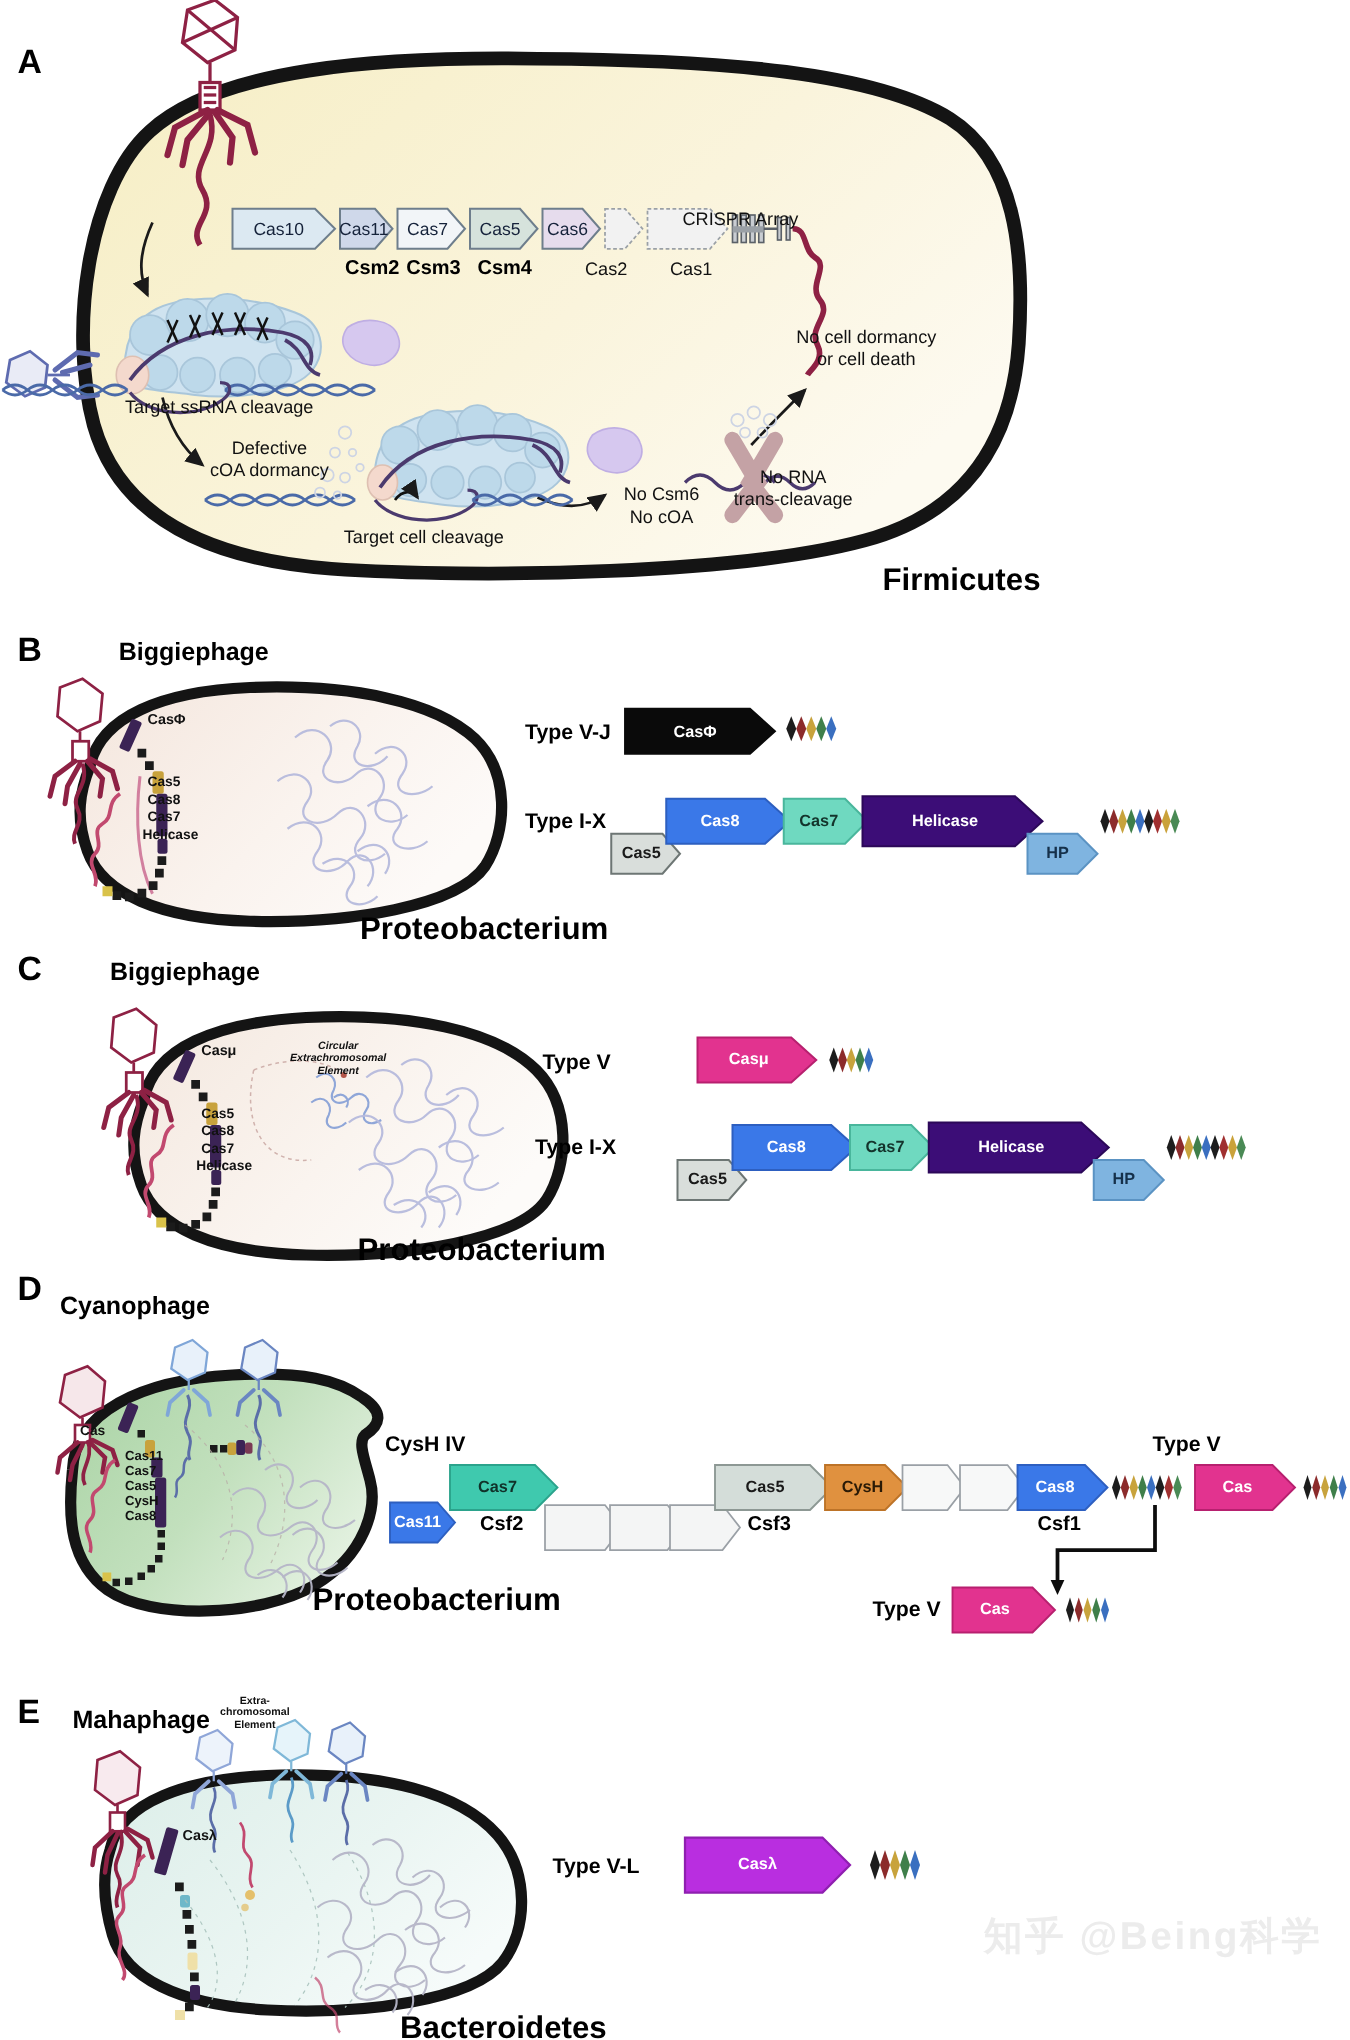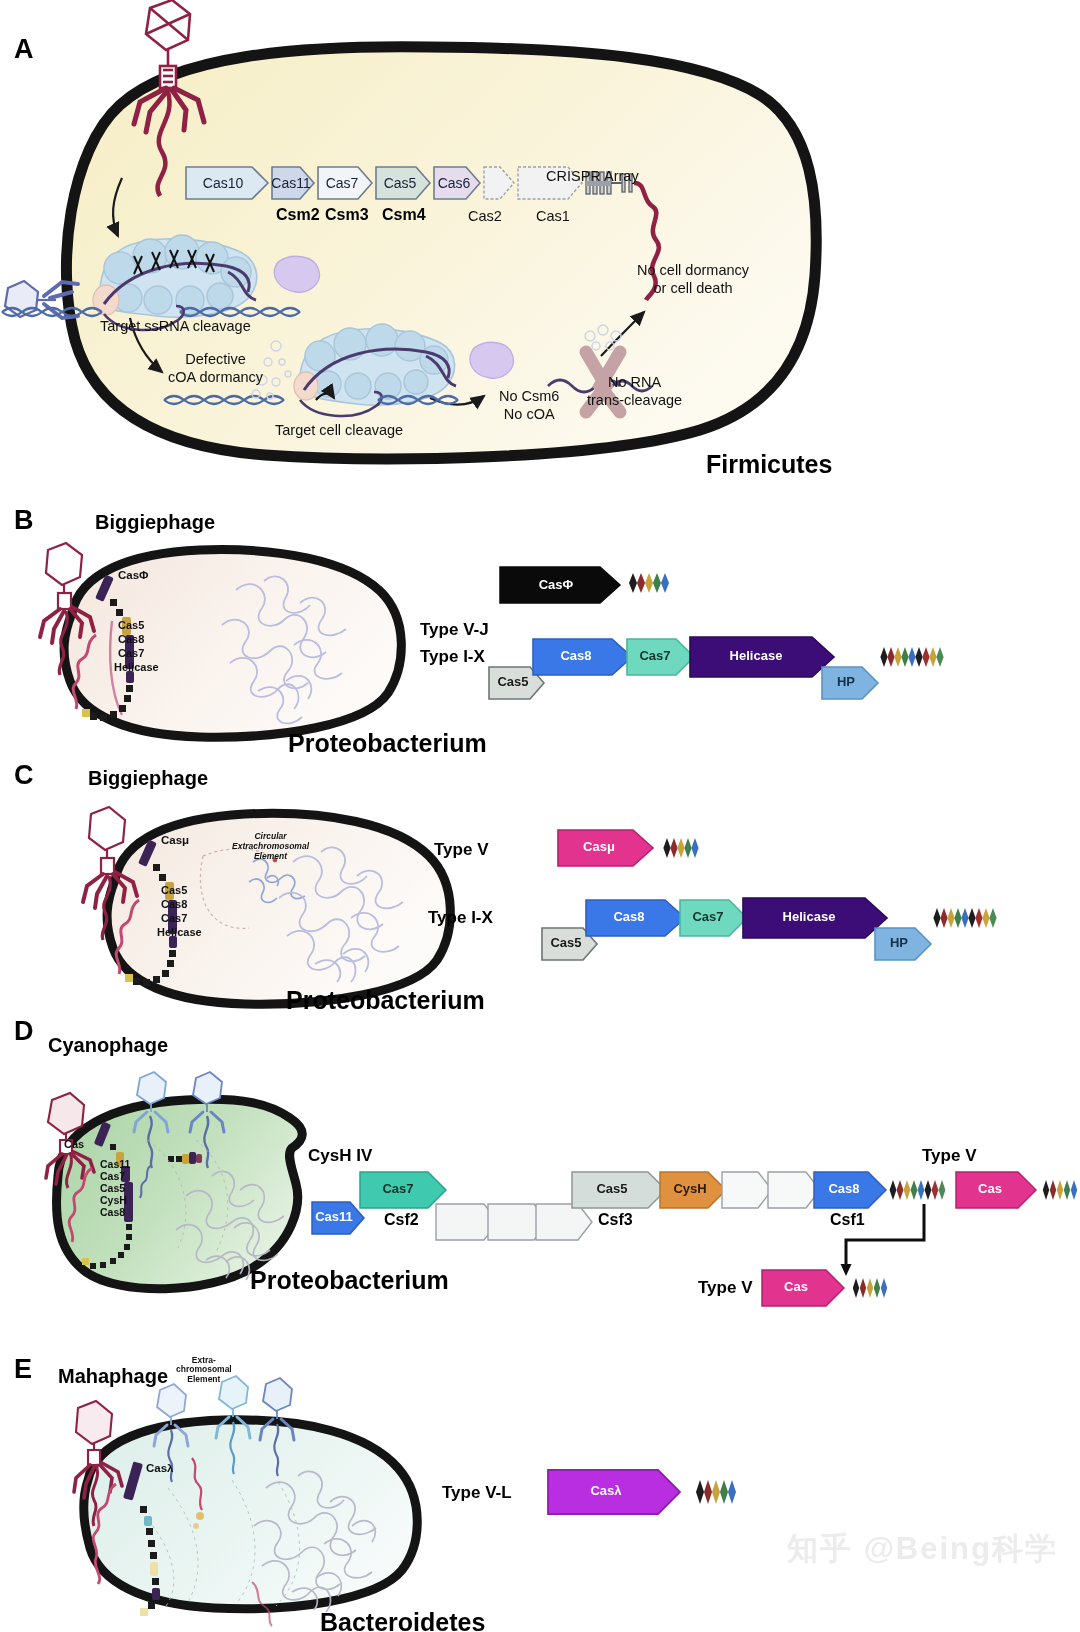--- a/index.html
+++ b/index.html
@@ -378,21 +378,21 @@
           <path d="M912 152 l3.6 10 l-3.6 10 l-3.6 -10 z" fill="#3a6fc0"></path>
           <path d="M919 152 l3.6 10 l-3.6 10 l-3.6 -10 z" fill="#1d1d1d"></path>
           <path d="M926 152 l3.6 10 l-3.6 10 l-3.6 -10 z" fill="#a03030"></path>
           <path d="M933 152 l3.6 10 l-3.6 10 l-3.6 -10 z" fill="#caa23a"></path>
           <path d="M940 152 l3.6 10 l-3.6 10 l-3.6 -10 z" fill="#4a8a55"></path>
         </g>
       </g>
     </svg>
   </div>
 
-  <div class="type-label" style="left:420px;top:81px;margin-top:44px;">Type V-J</div>
+  <div class="type-label" style="left:420px;top:81px;">Type V-J</div>
   <div class="type-label" style="left:420px;top:152px;">Type I-X</div>
   <div class="organism-label" style="left:288px;top:234px;">Proteobacterium</div>
 </div>
 
 <div class="panel" style="top:752px;height:260px;">
   <div class="panel-letter" style="left:14px;top:8px;">C</div>
   <div class="phage-label" style="left:88px;top:15px;">Biggiephage</div>
 
   <div class="svgwrap" style="left:16px;top:0;padding-left:37px;">
     <svg width="1080" height="260" viewBox="0 0 1080 260">

